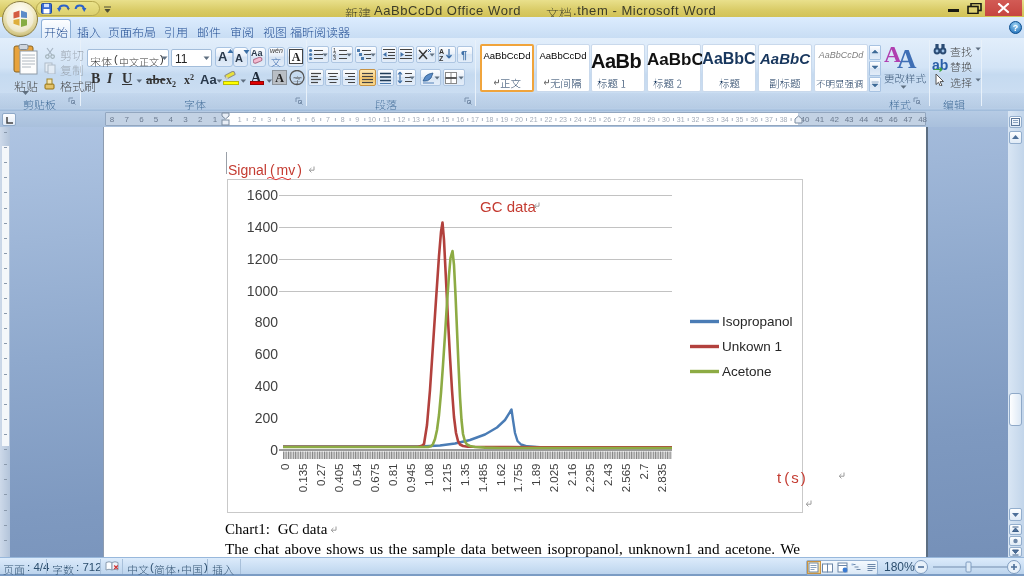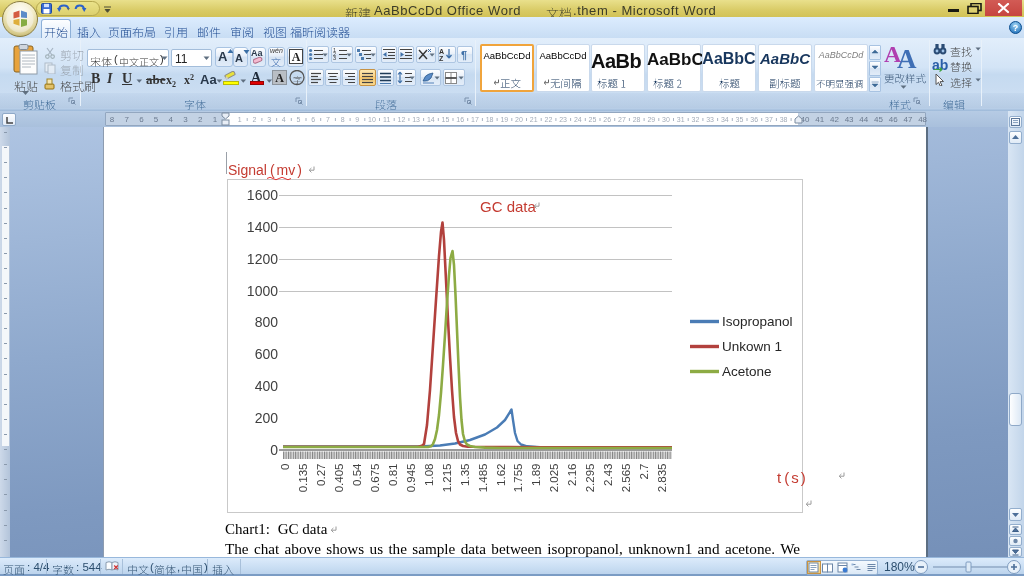--- a/index.html
+++ b/index.html
@@ -852,21 +852,21 @@
       <path d="M24 13h1v1H24zM27 13h1v1H27zM46 13h1v1H46zM13 16h2v1H13zM35 16h2v1H35zM29 17h6v1H29zM37 17h8v1H37zM28 18h5v1H28zM34 18h6v1H34zM41 18h5v1H41zM28 19h2v1H28zM44 19h2v1H44zM14 20h2v1H14zM28 20h2v1H28zM44 20h2v1H44zM14 21h2v1H14zM28 21h2v1H28zM34 21h5v1H34zM44 21h2v1H44zM14 22h2v1H14zM28 22h2v1H28zM34 22h6v1H34zM44 22h2v1H44zM14 23h2v1H14zM28 23h2v1H28zM44 23h2v1H44zM14 24h2v1H14zM28 24h2v1H28zM44 24h2v1H44zM28 25h2v1H28zM34 25h5v1H34zM44 25h2v1H44zM28 26h2v1H28zM39 26h1v1H39zM44 26h2v1H44zM8 27h1v1H8zM14 27h1v1H14zM16 27h1v1H16zM18 27h1v1H18zM21 27h1v1H21zM28 27h2v1H28zM44 27h2v1H44zM13 28h1v1H13zM18 28h1v1H18zM28 28h2v1H28zM44 28h2v1H44zM9 29h1v1H9zM28 29h1v1H28zM30 29h3v1H30zM34 29h6v1H34zM41 29h3v1H41zM45 29h1v1H45zM6 30h1v1H6zM9 30h1v1H9zM21 30h1v1H21zM23 30h1v1H23zM28 30h1v1H28zM30 30h14v1H30zM5 31h2v1H5zM23 31h1v1H23zM28 31h1v1H28zM45 31h1v1H45z" fill="#2c4e6e" opacity="0.55"></path>
     </g>
   </svg>
 <div class="ab" style="left:27px;top:561px;font-size:11.5px;color:#2c4e6e">: 4/4</div>
 <svg class="" style="position:absolute;left:50.0px;top:558.5px;overflow:visible" width="35.0" height="19.5">
     <g transform="scale(0.5)">
       <path d="M14 12h1v1H14zM32 12h1v1H32zM40 12h1v1H40zM15 13h1v1H15zM29 13h1v1H29zM32 13h1v1H32zM40 13h1v1H40zM6 14h18v1H6zM29 14h1v1H29zM32 14h1v1H32zM35 14h1v1H35zM6 15h1v1H6zM23 15h1v1H23zM32 15h1v1H32zM39 15h1v1H39zM6 16h1v1H6zM23 16h1v1H23zM28 16h9v1H28zM39 16h7v1H39zM6 17h1v1H6zM23 17h1v1H23zM31 17h3v1H31zM39 17h1v1H39zM44 17h1v1H44zM9 18h12v1H9zM32 18h1v1H32zM34 18h1v1H34zM39 18h1v1H39zM44 18h1v1H44zM19 19h1v1H19zM29 19h1v1H29zM32 19h1v1H32zM36 19h1v1H36zM38 19h1v1H38zM17 20h1v1H17zM28 20h1v1H28zM32 20h1v1H32zM16 21h1v1H16zM37 21h1v1H37zM40 21h1v1H40zM43 21h1v1H43zM15 22h1v1H15zM31 22h1v1H31zM43 22h1v1H43zM14 23h2v1H14zM28 23h8v1H28zM14 24h2v1H14zM30 24h1v1H30zM35 24h1v1H35zM41 24h2v1H41zM35 25h1v1H35zM41 25h2v1H41zM29 26h2v1H29zM34 26h1v1H34zM41 26h2v1H41zM31 27h3v1H31zM40 27h1v1H40zM43 27h1v1H43zM32 28h3v1H32zM39 28h1v1H39zM30 29h2v1H30zM38 29h1v1H38zM44 29h1v1H44zM28 30h2v1H28zM37 30h1v1H37zM45 30h2v1H45zM12 31h2v1H12z" fill="#2c4e6e"></path>
       <path d="M28 12h1v1H28zM36 12h1v1H36zM14 13h1v1H14zM35 13h2v1H35zM39 14h2v1H39zM34 15h1v1H34zM27 16h1v1H27zM37 16h1v1H37zM46 16h1v1H46zM30 18h2v1H30zM35 18h1v1H35zM38 18h1v1H38zM18 19h1v1H18zM30 19h1v1H30zM35 19h1v1H35zM39 19h2v1H39zM44 19h1v1H44zM18 20h1v1H18zM29 20h1v1H29zM37 20h2v1H37zM40 20h1v1H40zM43 20h2v1H43zM15 21h1v1H15zM27 21h1v1H27zM14 22h1v1H14zM40 22h1v1H40zM6 23h8v1H6zM16 23h8v1H16zM36 23h1v1H36zM41 23h3v1H41zM6 24h8v1H6zM16 24h8v1H16zM14 25h2v1H14zM29 25h2v1H29zM14 26h2v1H14zM14 27h2v1H14zM34 27h1v1H34zM42 27h1v1H42zM14 28h2v1H14zM40 28h1v1H40zM43 28h2v1H43zM14 29h2v1H14zM35 29h1v1H35zM39 29h1v1H39zM45 29h1v1H45zM14 30h2v1H14zM27 30h1v1H27zM36 30h1v1H36zM11 31h1v1H11zM14 31h1v1H14zM36 31h1v1H36z" fill="#2c4e6e" opacity="0.55"></path>
     </g>
   </svg>
-<div class="ab" style="left:76px;top:561px;font-size:11.5px;color:#2c4e6e">: 544</div>
+<div class="ab" style="left:76px;top:561px;font-size:11.5px;color:#2c4e6e">: 712</div>
 <svg class="ab" style="left:105px;top:560px" width="15" height="13">
     <path d="M1 2.5 Q4 1 7 2.5 L7 10 Q4 8.5 1 10 z" fill="#fbfdff" stroke="#8a9cb0"></path>
     <path d="M13 2.5 Q10 1 7 2.5 L7 10 Q10 8.5 13 10 z" fill="#eef3f9" stroke="#8a9cb0"></path>
     <path d="M9.2 5.5 l3.6 3.6 M12.8 5.5 l-3.6 3.6" stroke="#d03030" stroke-width="1.3"></path>
   </svg>
 <svg class="" style="position:absolute;left:125.0px;top:558.5px;overflow:visible" width="35.0" height="19.5">
     <g transform="scale(0.5)">
       <path d="M36 12h1v1H36zM37 14h1v1H37zM14 15h2v1H14zM6 16h1v1H6zM14 16h2v1H14zM23 16h1v1H23zM30 16h2v1H30zM42 16h2v1H42zM6 17h1v1H6zM23 17h1v1H23zM31 17h1v1H31zM42 17h1v1H42zM6 18h1v1H6zM23 18h1v1H23zM6 19h1v1H6zM23 19h1v1H23zM32 19h1v1H32zM41 19h1v1H41zM6 20h1v1H6zM23 20h1v1H23zM6 21h1v1H6zM23 21h1v1H23zM33 21h1v1H33zM40 21h1v1H40zM6 22h1v1H6zM23 22h1v1H23zM34 22h1v1H34zM39 22h1v1H39zM6 23h18v1H6zM35 23h1v1H35zM38 23h1v1H38zM6 24h1v1H6zM23 24h1v1H23zM36 25h2v1H36zM35 26h1v1H35zM38 26h1v1H38zM34 27h1v1H34zM39 27h1v1H39zM32 28h2v1H32zM40 28h1v1H40zM30 29h2v1H30zM42 29h1v1H42zM28 30h2v1H28zM44 30h2v1H44z" fill="#2c4e6e"></path>
       <path d="M14 12h2v1H14zM14 13h2v1H14zM36 13h2v1H36zM14 14h2v1H14zM7 15h7v1H7zM16 15h7v1H16zM28 15h18v1H28zM7 16h7v1H7zM16 16h7v1H16zM27 16h3v1H27zM32 16h10v1H32zM44 16h3v1H44zM14 17h2v1H14zM14 18h2v1H14zM31 18h2v1H31zM41 18h2v1H41zM14 19h2v1H14zM14 20h2v1H14zM32 20h2v1H32zM40 20h2v1H40zM14 21h2v1H14zM14 22h2v1H14zM34 23h1v1H34zM39 23h1v1H39zM14 24h2v1H14zM35 24h4v1H35zM6 25h1v1H6zM14 25h2v1H14zM23 25h1v1H23zM14 26h2v1H14zM36 26h2v1H36zM14 27h2v1H14zM35 27h1v1H35zM38 27h1v1H38zM14 28h2v1H14zM41 28h1v1H41zM14 29h2v1H14zM32 29h1v1H32zM41 29h1v1H41zM43 29h1v1H43zM14 30h2v1H14zM27 30h1v1H27zM30 30h1v1H30zM43 30h1v1H43zM46 30h1v1H46zM27 31h1v1H27zM46 31h1v1H46z" fill="#2c4e6e" opacity="0.55"></path>
     </g>

